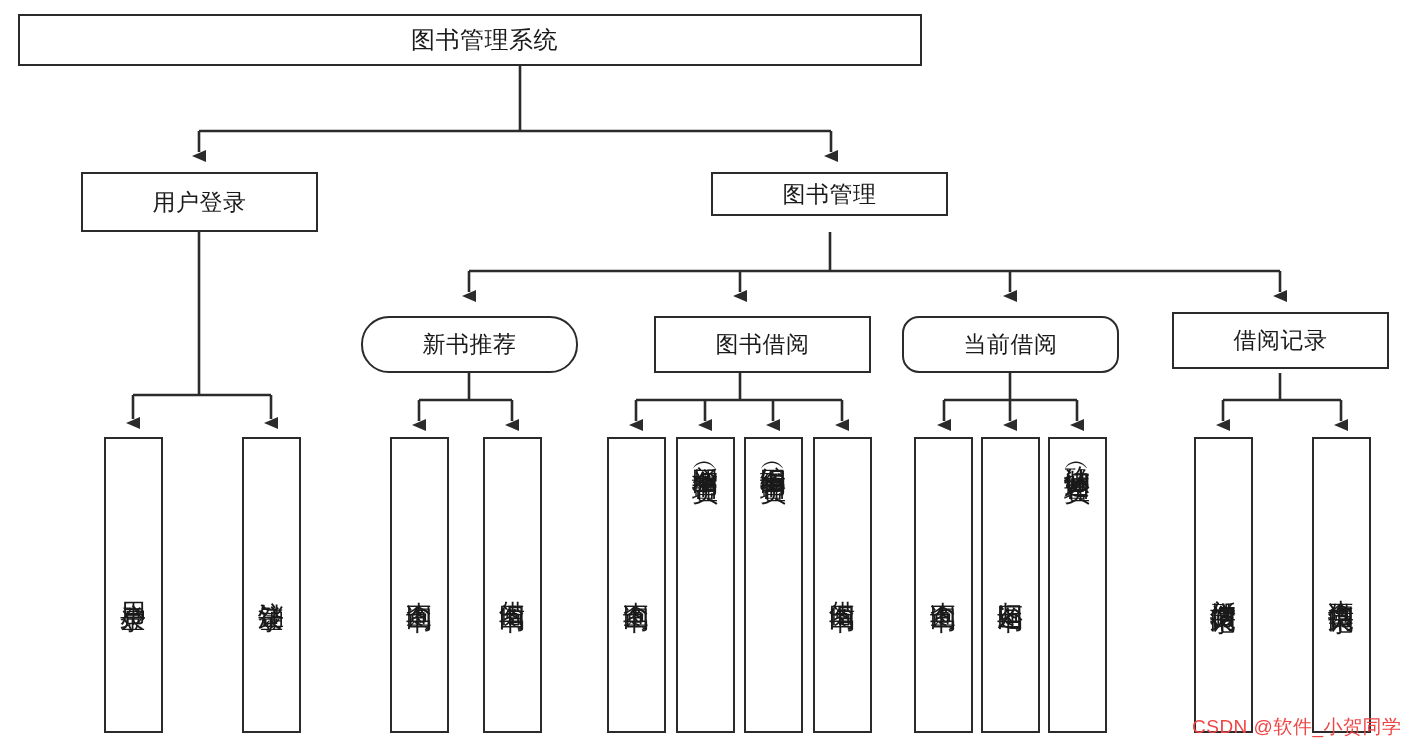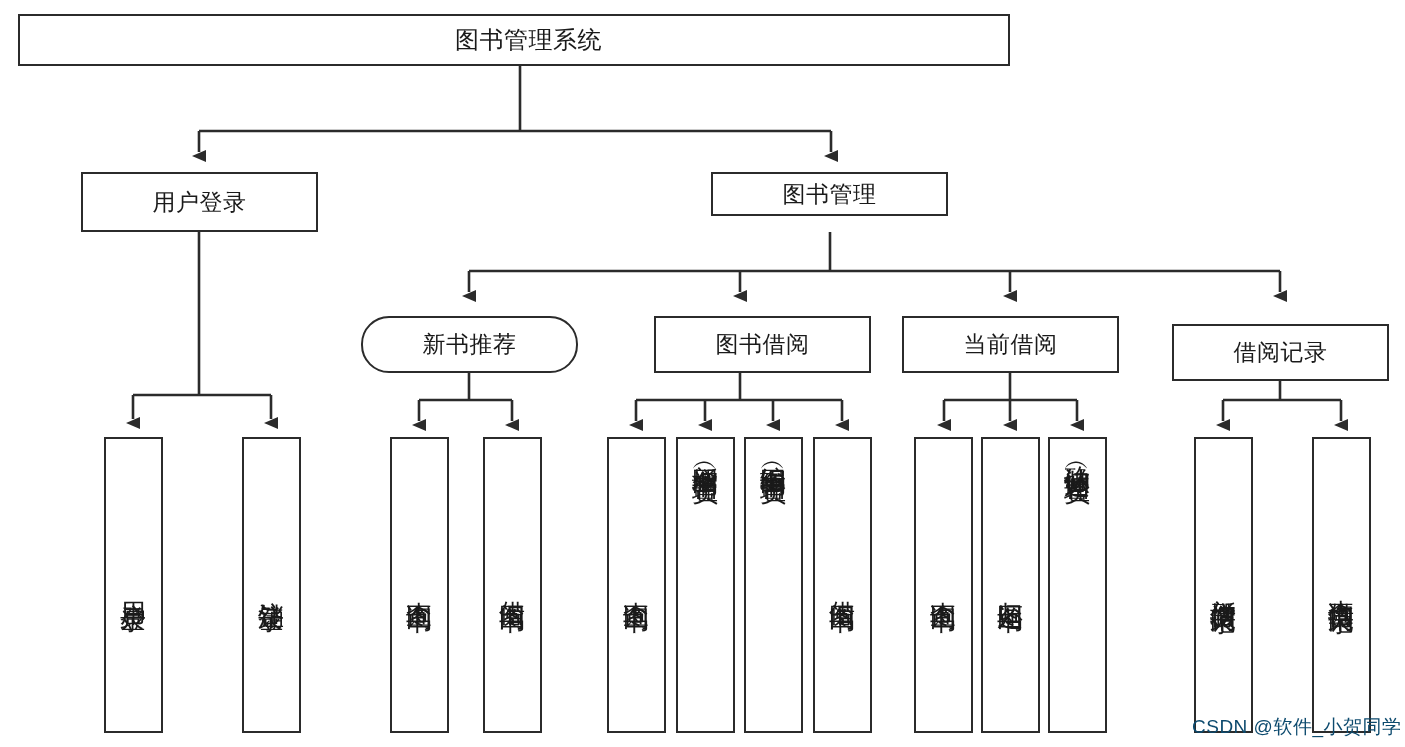--- a/index.html
+++ b/index.html
@@ -60,21 +60,21 @@
     letter-spacing: 2px;
     white-space: nowrap;
   }
   .node.vert.centered {
     align-items: center;
     padding-top: 0;
   }
   .watermark {
     position: absolute;
     font-size: 19px;
-    color: #0c4a6e;
+    color: #ef4444;
     letter-spacing: 0.5px;
     white-space: nowrap;
     user-select: none;
   }
 </style>
 </head>
 <body>
 
 <div id="canvas">
 
@@ -121,41 +121,41 @@
       <path d="M1010,400 L1010,421" marker-end="url(#arw)"></path>
       <path d="M1077,400 L1077,421" marker-end="url(#arw)"></path>
 
       <path d="M1280,373 L1280,400"></path>
       <path d="M1223,400 L1341,400"></path>
       <path d="M1223,400 L1223,421" marker-end="url(#arw)"></path>
       <path d="M1341,400 L1341,421" marker-end="url(#arw)"></path>
     </g>
   </svg>
 
-  <div class="node horiz root" style="left:18px; top:14px; width:992px; height:52px;padding-left:29px;">
+  <div class="node horiz root" style="left:18px; top:14px; width:904px; height:52px;padding-left:29px;">
     <span class="label">图书管理系统</span>
   </div>
 
   <div class="node horiz" style="left:81px; top:172px; width:237px; height:60px;">
     <span class="label">用户登录</span>
   </div>
   <div class="node horiz" style="left:711px; top:172px; width:237px; height:44px;">
     <span class="label">图书管理</span>
   </div>
 
   <div class="node horiz" style="left:361px; top:316px; width:217px; height:57px;border-radius:28px;">
     <span class="label">新书推荐</span>
   </div>
   <div class="node horiz" style="left:632px; top:316px; width:217px; height:57px;margin-left:22px;">
     <span class="label">图书借阅</span>
   </div>
-  <div class="node horiz" style="left:902px; top:316px; width:217px; height:57px;">
+  <div class="node horiz" style="left:902px; top:316px; width:217px; height:57px;border-radius:17px;">
     <span class="label">当前借阅</span>
   </div>
-  <div class="node horiz" style="left:1172px; top:324px; width:217px; height:57px;">
+  <div class="node horiz" style="left:1172px; top:312px; width:217px; height:57px;">
     <span class="label">借阅记录</span>
   </div>
 
   <div class="node vert centered" style="left:104px; top:437px; width:59px; height:296px;">
     <span class="label">用户登录</span>
   </div>
   <div class="node vert centered" style="left:242px; top:437px; width:59px; height:296px;">
     <span class="label">注销登录</span>
   </div>
 

